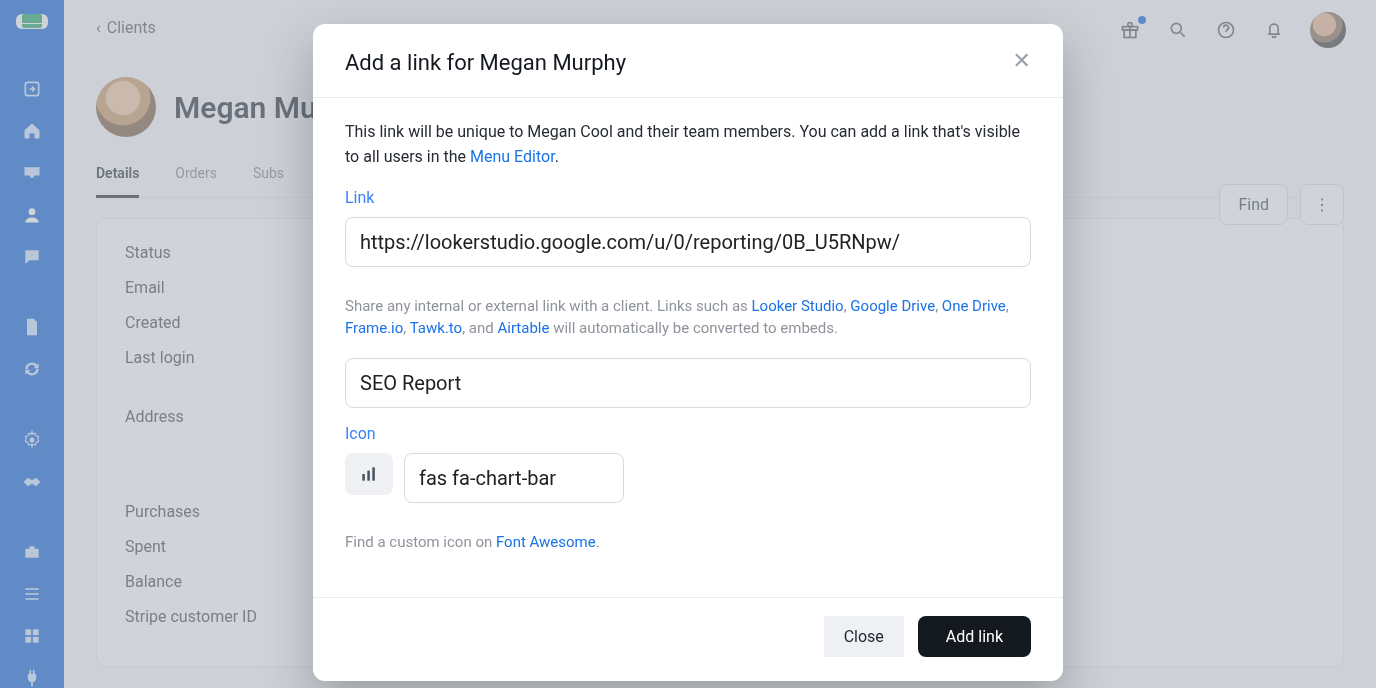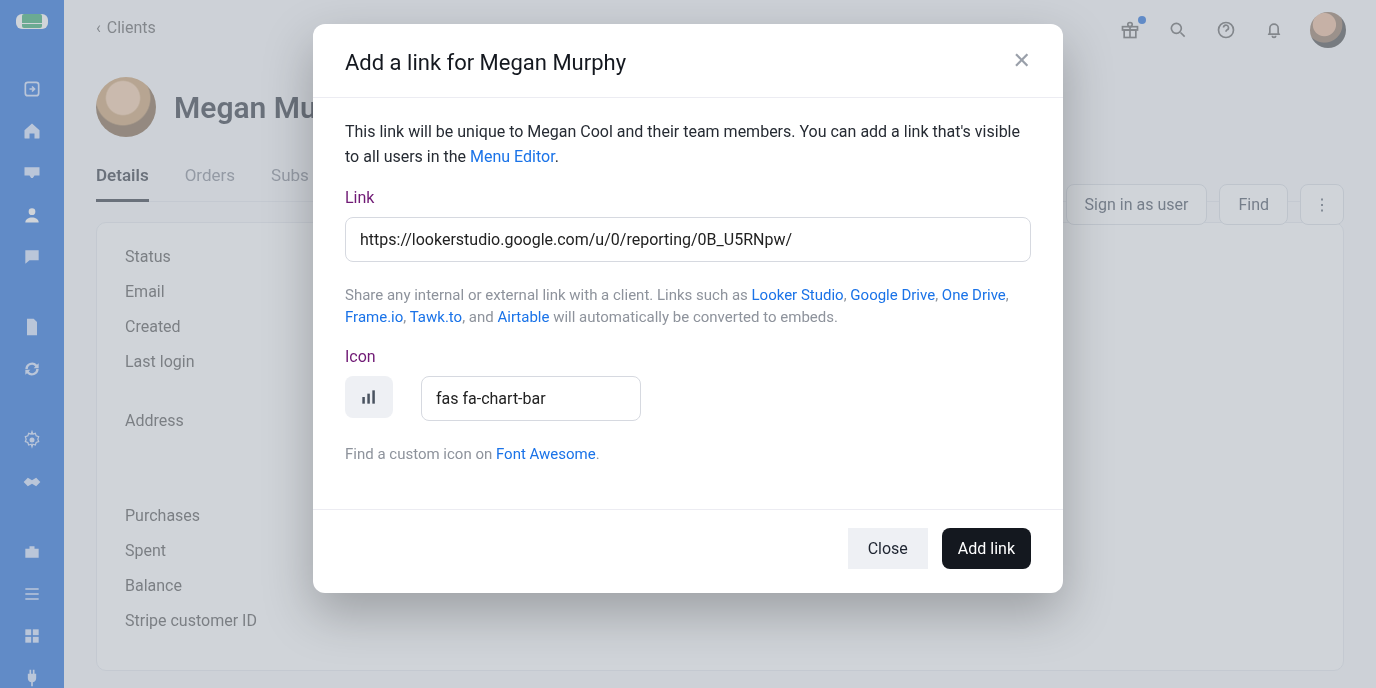--- a/index.html
+++ b/index.html
@@ -12,44 +12,44 @@
 .topbar{position:absolute;right:0;top:0;height:60px;display:flex;align-items:center;gap:24px;padding-right:30px}
 .top-icon{width:24px;height:24px;color:#555;cursor:pointer;position:relative;display:flex;align-items:center;justify-content:center}
 .dot{position:absolute;top:-2px;right:-4px;width:8px;height:8px;background:#0b5ed7;border-radius:50%}
 .avatar-top{width:36px;height:36px;border-radius:50%;background:radial-gradient(circle at 40% 35%,#e9b28f 0,#e9b28f 35%,#8a6a52 38%,#8a6a52 55%,#3a3a3a 58%);cursor:pointer}
 .page{position:absolute;left:64px;top:0;right:0;padding:18px 32px}
 .breadcrumb{color:#555;font-size:16px;display:flex;align-items:center;gap:6px;cursor:pointer}
 .profile{display:flex;align-items:center;gap:18px;margin-top:40px}
 .avatar-lg{width:60px;height:60px;border-radius:50%;background:radial-gradient(circle at 45% 35%,#f2c6a0 0,#f2c6a0 32%,#c79862 35%,#c79862 52%,#7a5a3a 55%)}
 .client-name{font-size:30px;font-weight:600;color:#1e2430}
 .tabs{display:flex;gap:36px;margin-top:28px;border-bottom:1px solid #e4e7ed}
-.tab{padding:0 0 14px;color:#7a7f8b;font-size:17px;cursor:pointer}
+.tab{padding:0 0 14px;color:#7a7f8b;font-size:14px;cursor:pointer}
 .tab.active{color:#1e2430;font-weight:600;border-bottom:3px solid #1e2430;margin-bottom:-1px}
 .action-row{position:absolute;right:32px;top:184px;display:flex;gap:12px}
 .btn-outline{background:#fff;border:1px solid #d8dce3;border-radius:8px;padding:10px 18px;font-size:16px;color:#374151;cursor:pointer}
 .btn-icon-only{width:44px;padding:10px 0;text-align:center}
 .panel{background:#fff;border:1px solid #e4e7ed;border-radius:10px;margin-top:20px;padding:24px 28px;width:calc(100% - 0px)}
 .row-label{color:#444;font-size:16px;margin-bottom:16px}
 .overlay{position:absolute;inset:0;background:rgba(170,176,185,.55);display:flex;align-items:flex-start;justify-content:center;padding-top:24px}
 .modal{width:750px;background:#fff;border-radius:12px;box-shadow:0 20px 50px rgba(0,0,0,.25);overflow:hidden}
 .modal-head{padding:26px 32px 22px;border-bottom:1px solid #ececf2;display:flex;justify-content:space-between;align-items:flex-start}
 .modal-title{font-size:22px;font-weight:400;color:#14181f}
 .close-x{font-size:22px;color:#9aa0aa;cursor:pointer;line-height:1}
 .modal-body{padding:22px 32px 26px}
 .desc{font-size:16px;color:#262b33;line-height:1.55;margin-bottom:18px}
 .link{color:#1a73e8;cursor:pointer}
-.form-label{font-size:16px;color:#701a75;margin-bottom:10px;margin-top:16px}
-.text-input{width:100%;border:1px solid #d6d9e0;border-radius:8px;padding:12px 14px;font-size:16px;color:#222;outline:none}
-.hint{font-size:15px;color:#8e939c;margin-top:22px;line-height:1.5;margin-bottom:18px}
-.icon-row{display:flex;gap:28px;align-items:stretch}
+.form-label{font-size:16px;color:#3b82f6;margin-bottom:10px;margin-top:16px}
+.text-input{width:100%;border:1px solid #d6d9e0;border-radius:8px;padding:12px 14px;font-size:20px;color:#222;outline:none}
+.hint{font-size:15px;color:#8e939c;margin-top:28px;line-height:1.5;margin-bottom:18px}
+.icon-row{display:flex;gap:11px;align-items:stretch}
 .icon-preview{width:48px;height:42px;background:#eef0f4;border-radius:8px;display:flex;align-items:center;justify-content:center;color:#4a5360}
 .icon-input{width:220px}
 .modal-foot{padding:18px 32px 24px;border-top:1px solid #ececf2;display:flex;justify-content:flex-end;gap:14px}
 .btn-secondary{background:#eef0f4;border:none;border-radius:0;padding:11px 20px;font-size:16px;color:#1e2430;cursor:pointer}
-.btn-primary{background:#14181f;color:#fff;border:none;border-radius:8px;padding:11px 16px;font-size:16px;cursor:pointer}
+.btn-primary{background:#14181f;color:#fff;border:none;border-radius:8px;padding:11px 28px;font-size:16px;cursor:pointer}
 svg{width:20px;height:20px}
 .nav-spacer{height:14px}
 </style>
 </head>
 <body>
 
 <div class="sidebar">
   <div class="logo">
       <div class="logo-inner"></div>
     </div>
@@ -167,21 +167,20 @@
   <div class="profile">
     <div class="avatar-lg"></div>
     <div class="client-name">Megan Murphy</div>
   </div>
   <div class="tabs">
     <div class="tab active">Details</div>
     <div class="tab">Orders</div>
     <div class="tab">Subs</div>
   </div>
   <div class="action-row">
-    <button class="btn-outline">Sign in as user</button>
     <button class="btn-outline">Find</button>
     <button class="btn-outline btn-icon-only">⋮</button>
   </div>
   <div class="panel">
     <div class="row-label">Status</div>
     <div class="row-label">Email</div>
     <div class="row-label">Created</div>
     <div class="row-label">Last login</div>
     <div style="height:24px"></div>
     <div class="row-label">Address</div>
@@ -201,20 +200,21 @@
     </div>
     <div class="modal-body">
       <p class="desc">
         <span>This link will be unique to Megan Cool and their team members. You can add a link that's visible to all users in the </span><span class="link">Menu Editor</span><span>.</span>
       </p>
       <div class="form-label">Link</div>
       <input class="text-input" value="https://lookerstudio.google.com/u/0/reporting/0B_U5RNpw/" style="">
       <div class="hint">
         <span>Share any internal or external link with a client. Links such as </span><span class="link">Looker Studio</span>, <span class="link">Google Drive</span>, <span class="link">One Drive</span>, <span class="link">Frame.io</span>, <span class="link">Tawk.to</span>, and <span class="link">Airtable</span><span> will automatically be converted to embeds.</span>
       </div>
+      <input class="text-input" value="SEO Report" style="">
       <div class="form-label">Icon</div>
       <div class="icon-row">
         <div class="icon-preview">
           <svg viewBox="0 0 24 24" fill="currentColor">
               <rect x="4" y="12" width="3" height="8"></rect>
               <rect x="10" y="8" width="3" height="12"></rect>
               <rect x="16" y="4" width="3" height="16"></rect>
             </svg>
         </div>
         <input class="text-input icon-input" value="fas fa-chart-bar" style="">

